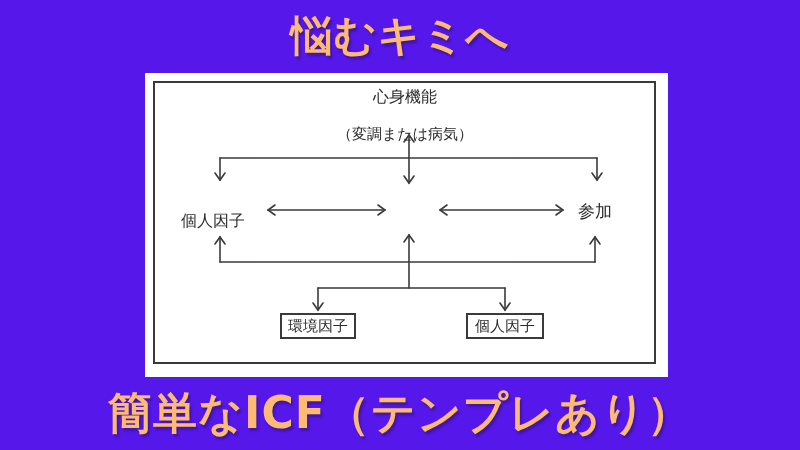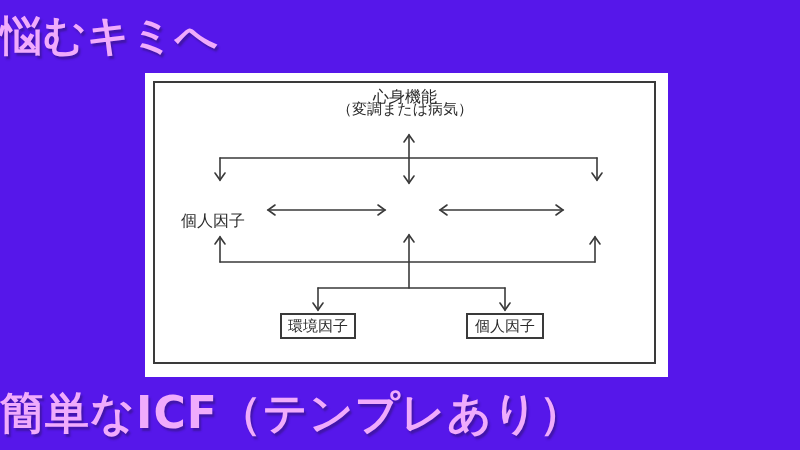--- a/index.html
+++ b/index.html
@@ -11,21 +11,22 @@
     font-family: "DejaVu Sans", "Liberation Sans", sans-serif;
   }
   body {
     position: relative;
     background: #5617EA;
   }
   .banner {
     position: absolute;
     left: 0;
     width: 800px;
-    color: #f0abfc;
+    text-align: center;
+    color: #fdba74;
     font-weight: bold;
     text-shadow: 2px 3px 2px rgba(40,20,90,0.45);
     white-space: nowrap;
     letter-spacing: 1px;
   }
   .banner.top {
     top: 6px;
     font-size: 42px;
     line-height: 60px;
   }
@@ -58,21 +59,21 @@
     width: 523px;
     height: 304px;
   }
   .lbl {
     position: absolute;
     color: #2b2b2b;
     white-space: nowrap;
   }
   .lbl.center { text-align: center; }
   .health1  { left: 160px; top: 14px;  width: 200px; font-size: 16px; }
-  .health2  { left: 130px; top: 27px;  width: 260px; font-size: 15px; }
+  .health2  { left: 130px; top: 52px;  width: 260px; font-size: 15px; }
   .body1    { left: 36px;  top: 111px; font-size: 16px; }
   .body2    { left: 36px;  top: 138px; font-size: 16px; }
   .activity { left: 216px; top: 127px; width: 100px; font-size: 17px; }
   .particip { left: 410px; top: 127px; width: 80px;  font-size: 17px; }
   .factor-box {
     position: absolute;
     top: 240px;
     height: 26px;
     border: 2px solid #3a3a3a;
     box-sizing: border-box;
@@ -146,18 +147,19 @@
       <line x1="173" y1="215" x2="173" y2="237"></line>
       <path d="M168,230 L173,237 L178,230"></path>
       <line x1="360" y1="215" x2="360" y2="237"></line>
       <path d="M355,230 L360,237 L365,230"></path>
     </g>
   </svg>
 
   <div class="lbl center health1">心身機能</div>
   <div class="lbl center health2">（変調または病気）</div>
   <div class="lbl body2">個人因子</div>
+  <div class="lbl center particip">参加</div>
 
   <div class="factor-box env-box">環境因子</div>
   <div class="factor-box per-box">個人因子</div>
 </div>
 
 <div class="banner bottom">簡単なICF（テンプレあり）</div>
 
 </body></html>

